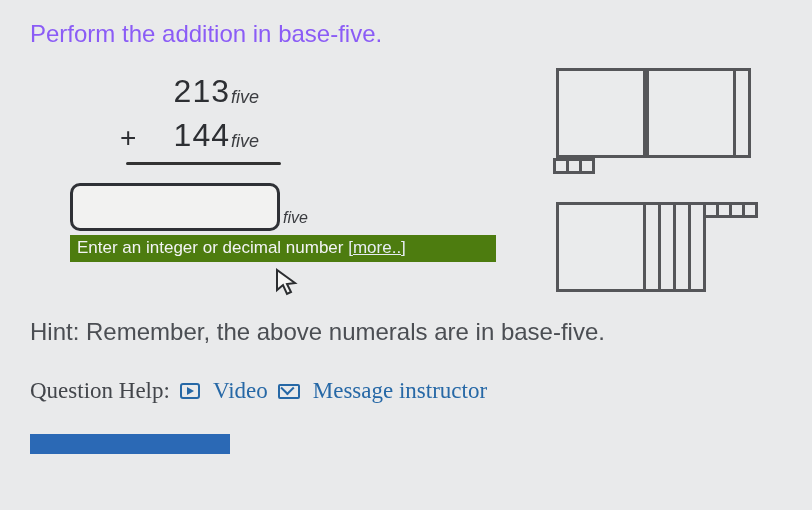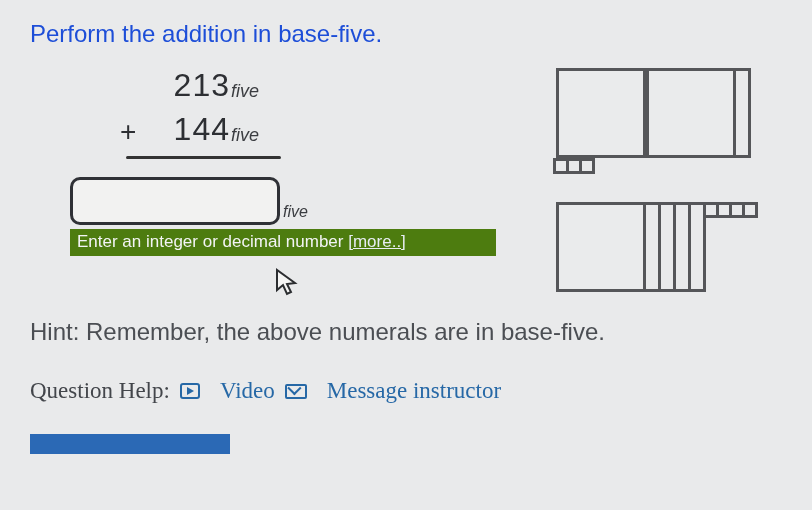--- a/index.html
+++ b/index.html
@@ -8,29 +8,30 @@
       font-family: Verdana, Geneva, sans-serif;
       background: #e9eaeb;
       color: #3a3d42;
       width: 812px;
       height: 510px;
       box-sizing: border-box;
       overflow: hidden;
     }
     .question-text {
       font-size: 24px;
-      color: #1d4ed8;
+      color: #8b5cf6;
       margin-bottom: 12px;
     }
     .content-row {
       display: flex;
       align-items: flex-start;
     }
     .math-block {
       margin-left: 90px;
+      margin-top: 6px;
       font-size: 30px;
       color: #2d2f33;
     }
     .math-row {
       display: flex;
       align-items: flex-end;
       height: 44px;
     }
     .math-op {
       width: 30px;
@@ -106,21 +107,21 @@
       margin-top: 32px;
       display: flex;
       align-items: center;
       gap: 10px;
       font-family: Liberation Serif, serif;
     }
     .help-link {
       color: #2668a6;
       display: inline-flex;
       align-items: center;
-      gap: 20px;
+      gap: 13px;
       cursor: pointer;
     }
     .icon-box {
       width: 20px;
       height: 16px;
       border: 2px solid #2668a6;
       border-radius: 3px;
       display: inline-flex;
       align-items: center;
       justify-content: center;

